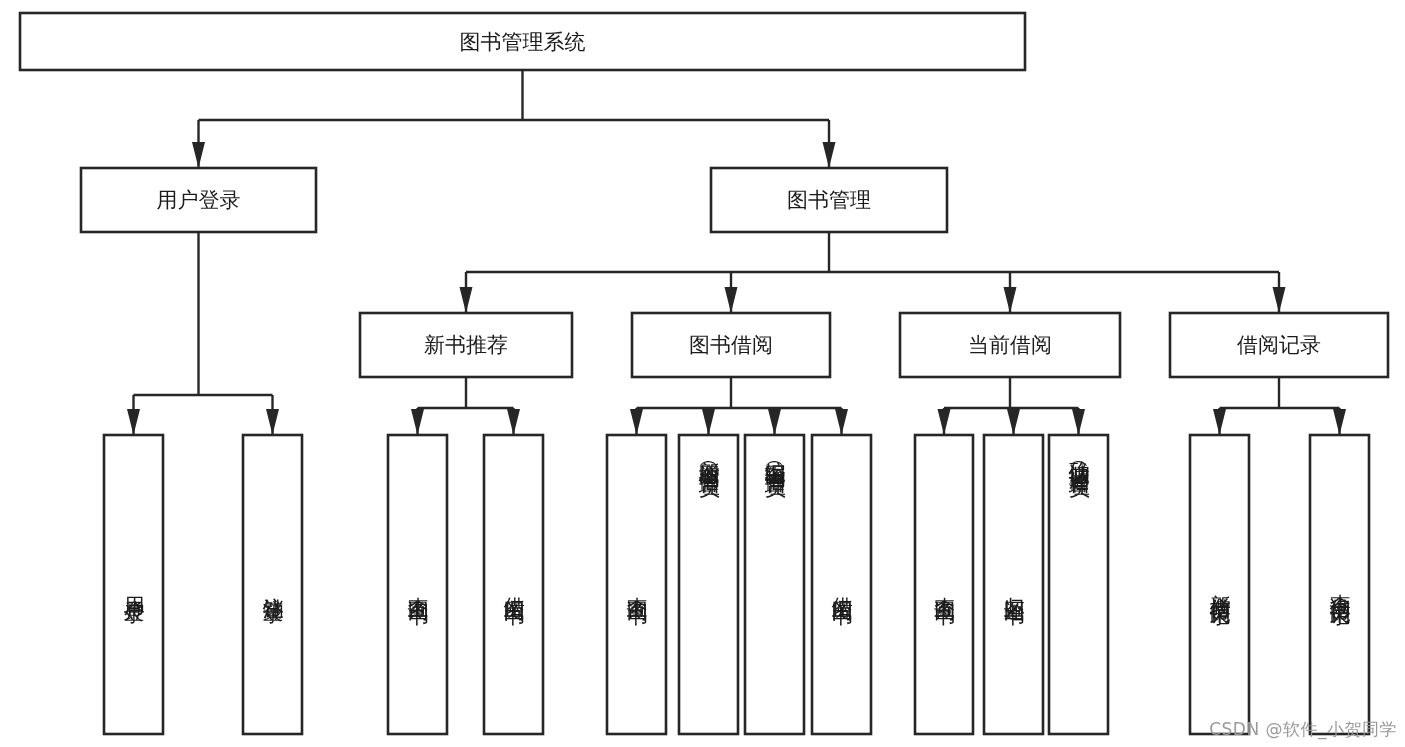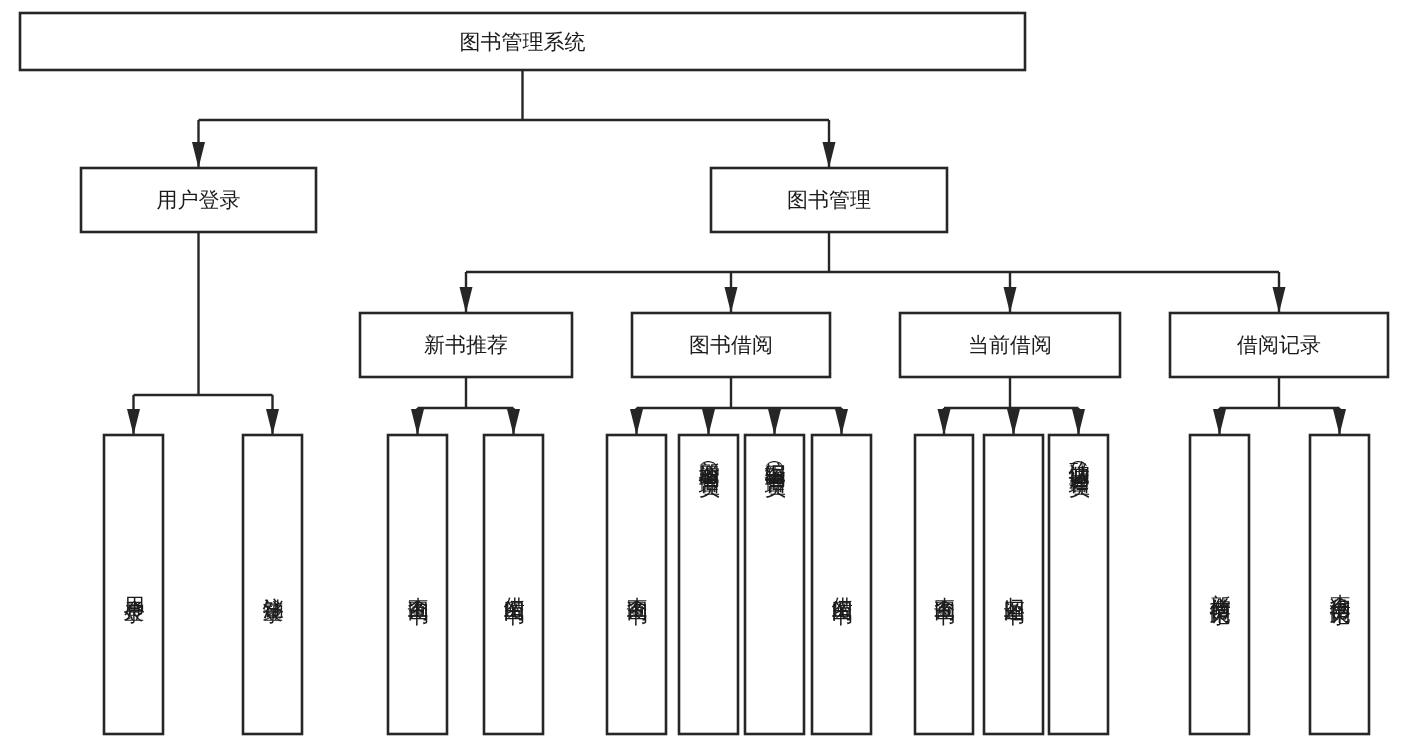--- a/index.html
+++ b/index.html
@@ -210,13 +210,14 @@
         <span class="vlabel">确认归还（管理员）</span>
       </div>
       <div class="vlabel-wrap" style="left: 1190px; top: 435px; width: 59px; height: 299px;">
         <span class="vlabel">新增借阅记录</span>
       </div>
       <div class="vlabel-wrap" style="left: 1310px; top: 435px; width: 59px; height: 299px;">
         <span class="vlabel">查询借阅记录</span>
       </div>
     </div>
 
+  <div id="watermark">CSDN @软件_小贺同学</div>
 </div>
 
 </body></html>

